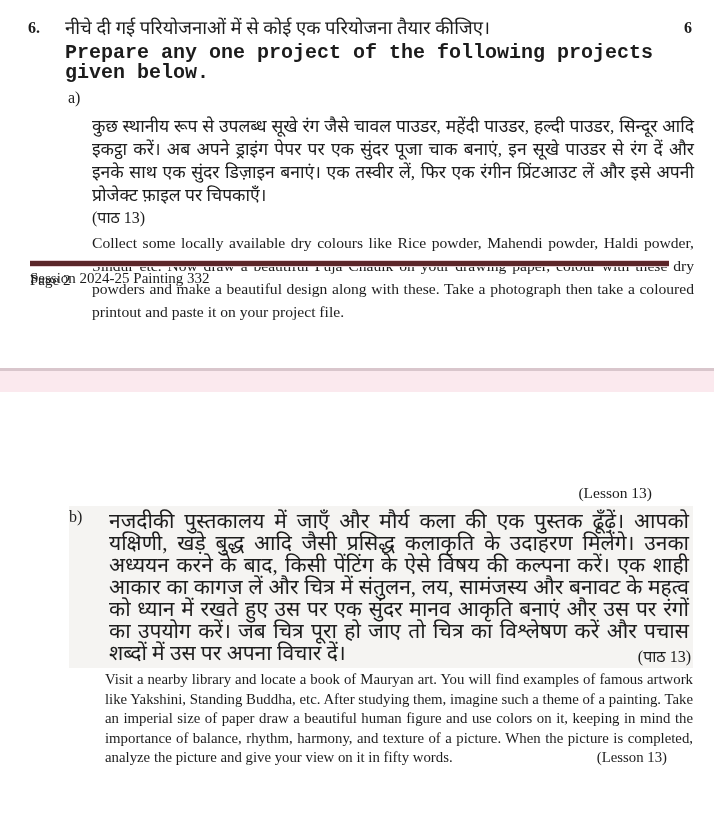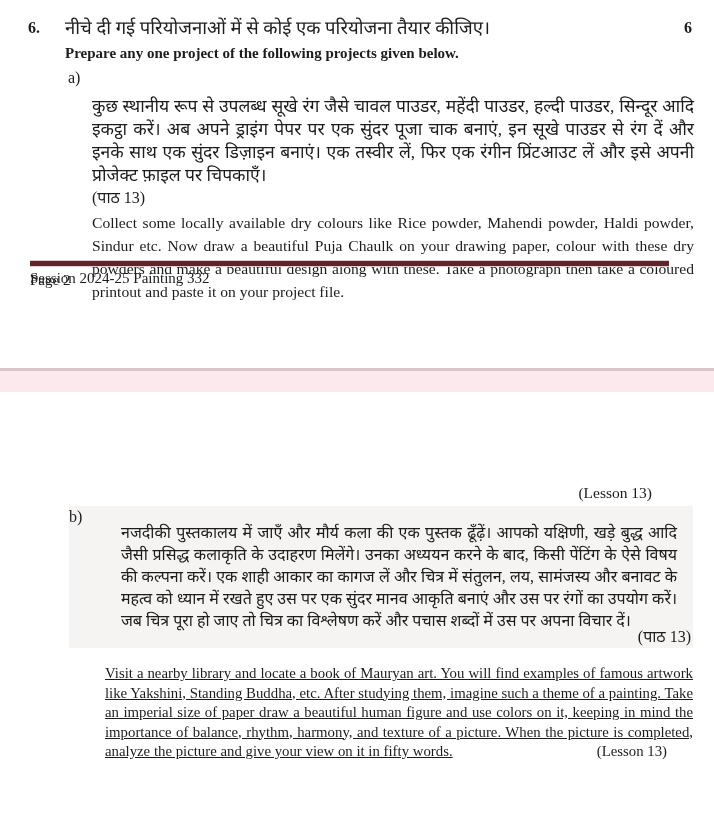--- a/index.html
+++ b/index.html
@@ -12,21 +12,21 @@
     font-family: "Liberation Serif", "DejaVu Serif", serif;
     color: #1c1c1c;
   }
 
   
   .q-block { position: absolute; top: 0; left: 0; right: 0; }
   .q-header { display: flex; align-items: flex-start; margin: 15px 22px 0 28px; }
   .q-num  { width: 37px; font-weight: bold; font-size: 16px; line-height: 26px; }
   .q-title{ flex: 1; font-weight: normal; font-size: 18.5px; line-height: 26px; }
   .q-marks{ margin-left: auto; font-weight: bold; font-size: 16px; line-height: 26px; }
-  .q-sub  { margin: 2px 22px 0 65px; font-weight: bold; font-size: 15px; line-height: 20px; }
+  .q-sub  { margin: 2px 22px 0 65px; font-weight: bold; font-size: 20px; line-height: 20px; font-family: Liberation Mono, monospace; }
 
   .item-a { display: flex; margin: 3px 20px 0 68px; }
   .item-a .item-label { width: 24px; font-size: 16px; line-height: 23px; }
   .item-a .item-body  { flex: 1; margin-top: 29px; }
   .hindi-a { margin: 0; font-size: 17.5px; line-height: 23px; text-align: justify; }
   .tag-a   { margin: 0; font-size: 16px; line-height: 22px; }
   .eng-a   { margin: 2px 0 0 0; font-size: 15.6px; line-height: 23px; text-align: justify; }
 
   
   .divider {
@@ -45,23 +45,23 @@
 
   
   .lesson-above {
     position: absolute; top: 483px; right: 62px;
     font-size: 15.5px; line-height: 20px;
   }
   .item-b { position: absolute; top: 506px; left: 69px; width: 624px; }
   .b-hindi-row { display: flex; background: #f5f4f2; }
   .b-hindi-row .item-label { width: 36px; font-size: 16px; line-height: 22px; }
   .hindi-wrap { flex: 1; position: relative; }
-  .hindi-b { margin: 16px; font-size: 16px; line-height: 22px; text-align: justify; }
+  .hindi-b { margin: 4px; font-size: 21px; line-height: 22px; text-align: justify; }
   .tag-b-hindi { position: absolute; right: 2px; bottom: 0; font-size: 16px; line-height: 22px; }
-  .b-eng-row { margin-left: 36px; position: relative; margin-top: 16px; text-decoration: underline; }
+  .b-eng-row { margin-left: 36px; position: relative; margin-top: 2px; }
   .eng-b { margin: 0; font-size: 14.8px; line-height: 19.5px; text-align: justify; }
   .tag-b-eng { position: absolute; right: 26px; bottom: 0; font-size: 14.8px; line-height: 19.5px; }
 </style>
 </head>
 <body>
 
 <div class="page">
 
   <div class="q-block">
     <div class="q-header">

